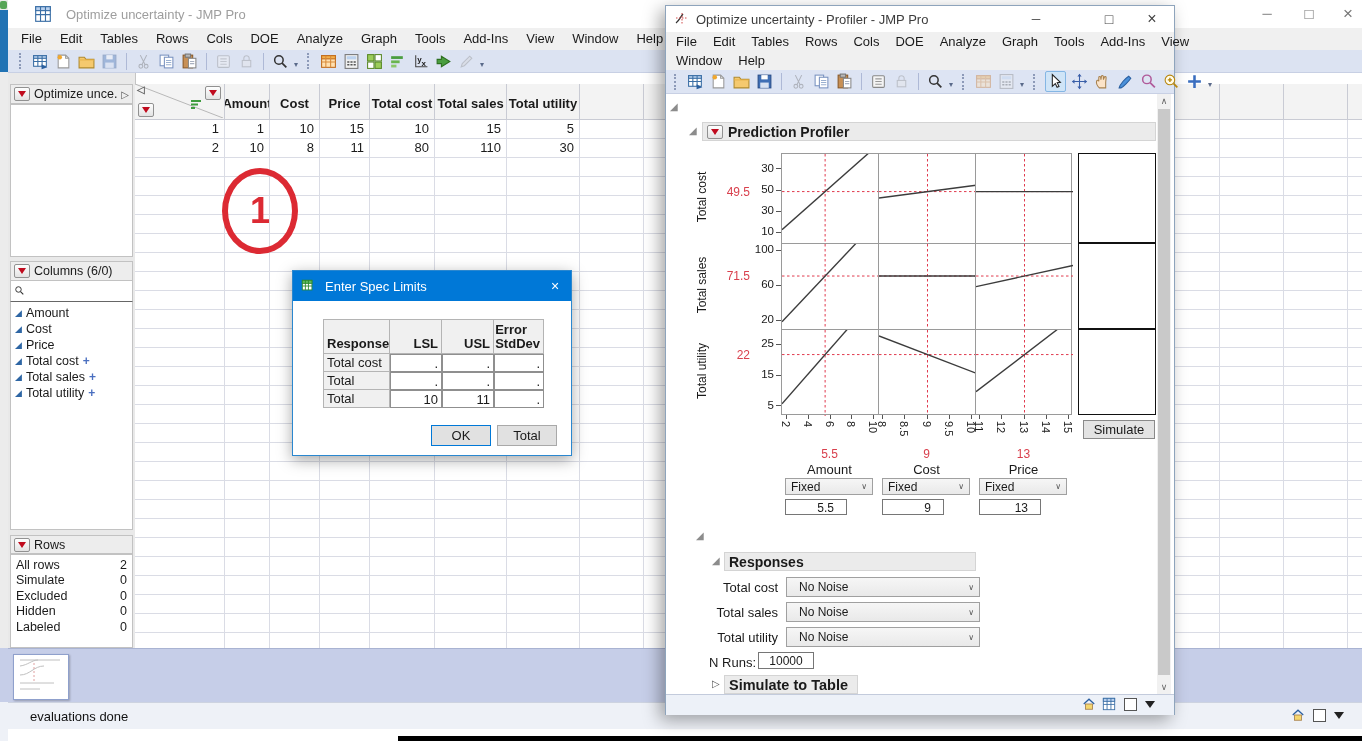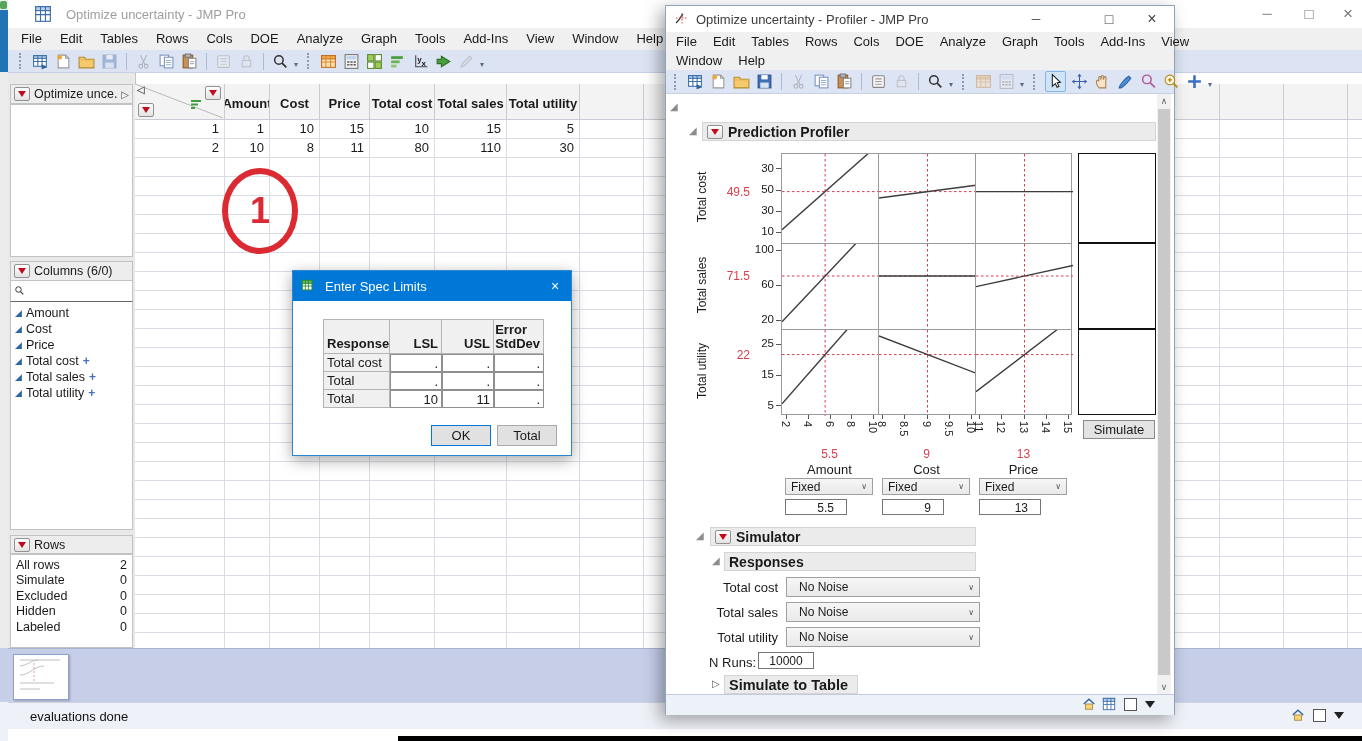--- a/index.html
+++ b/index.html
@@ -1224,26 +1224,20 @@
     <div class="outline-hdr" style="left:36px;top:116px;width:454px;height:19px;">
       <span class="red-menu">
           <span class="red-tri"></span>
         </span>
       <span>Prediction Profiler</span>
     </div>
 
     <div class="pf-btn" style="left:417px;top:414px;width:72px;height:19px;">Simulate</div>
 
     <span class="oh-marker" style="left:30px;top:525px;">◢</span>
-    <div class="outline-hdr" style="left:44px;top:521px;width:266px;height:19px;">
-      <span class="red-menu">
-          <span class="red-tri"></span>
-        </span>
-      <span>Simulator</span>
-    </div>
     <span class="oh-marker" style="left:46px;top:550px;">◢</span>
     <div class="outline-hdr" style="left:58px;top:546px;width:252px;height:19px;font-size:14px;">
       <span>Responses</span>
     </div>
     <div id="noise-rows"></div>
     <span class="sim-label" style="left:14px;top:649px;width:76px;">N Runs:</span>
     <div class="pf-input" style="left:92px;top:646px;width:56px;height:17px;text-align:center;padding:1px 0 0 0;">10000</div>
     <span class="oh-marker" style="left:46px;top:673px;color:#555;">▷</span>
     <div class="outline-hdr" style="left:58px;top:669px;width:134px;height:19px;font-size:14.5px;">
       <span>Simulate to Table</span>

